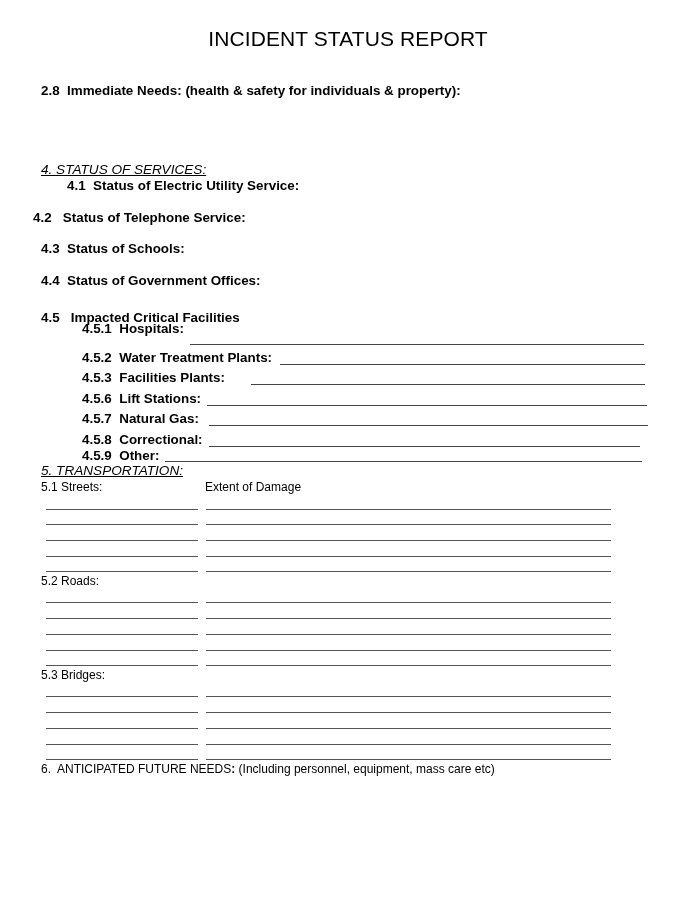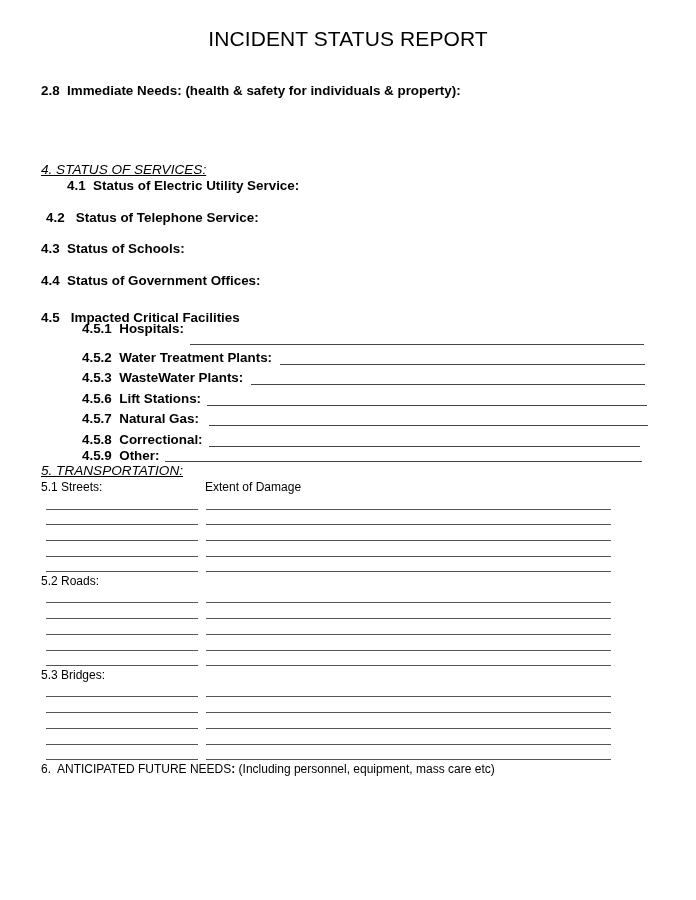--- a/index.html
+++ b/index.html
@@ -20,21 +20,21 @@
 
 <div class="abs b" style="left:41px;top:83px;">
   <span>2.8</span>&nbsp;&nbsp;<span>Immediate Needs: (health &amp; safety for individuals &amp; property):</span>
 </div>
 
 <div class="abs sec" style="left:41px;top:162px;">4. STATUS OF SERVICES:</div>
 
 <div class="abs b" style="left:41px;top:178px;margin-left:26px;">
   <span>4.1</span>&nbsp;&nbsp;<span>Status of Electric Utility Service:</span>
 </div>
-<div class="abs b" style="left:46px;top:210px;text-align:center;">
+<div class="abs b" style="left:33px;top:210px;text-align:center;">
   <span>4.2</span>&nbsp;&nbsp;&nbsp;<span>Status of Telephone Service:</span>
 </div>
 <div class="abs b" style="left:41px;top:241px;">
   <span>4.3</span>&nbsp;&nbsp;<span>Status of Schools:</span>
 </div>
 <div class="abs b" style="left:41px;top:273px;text-align:center;">
   <span>4.4</span>&nbsp;&nbsp;<span>Status of Government Offices:</span>
 </div>
 <div class="abs b" style="left:41px;top:310px;">
   <span>4.5</span>&nbsp;&nbsp;&nbsp;<span>Impacted Critical Facilities</span>
@@ -44,21 +44,21 @@
   <span>4.5.1</span>&nbsp;&nbsp;<span>Hospitals:</span>
 </div>
 <div class="field-line" style="left:190px;top:344px;width:454px;"></div>
 
 <div class="abs b" style="left:82px;top:350px;">
   <span>4.5.2</span>&nbsp;&nbsp;<span>Water Treatment Plants:</span>
 </div>
 <div class="field-line" style="left:280px;top:364px;width:365px;"></div>
 
 <div class="abs b" style="left:82px;top:370px;">
-  <span>4.5.3</span>&nbsp;&nbsp;<span>WasteWater Plants:</span>
+  <span>4.5.3</span>&nbsp;&nbsp;<span>Facilities Plants:</span>
 </div>
 <div class="field-line" style="left:251px;top:384px;width:394px;"></div>
 
 <div class="abs b" style="left:82px;top:391px;">
   <span>4.5.6</span>&nbsp;&nbsp;<span>Lift Stations:</span>
 </div>
 <div class="field-line" style="left:207px;top:405px;width:440px;"></div>
 
 <div class="abs b" style="left:82px;top:411px;">
   <span>4.5.7</span>&nbsp;&nbsp;<span>Natural Gas:</span>

